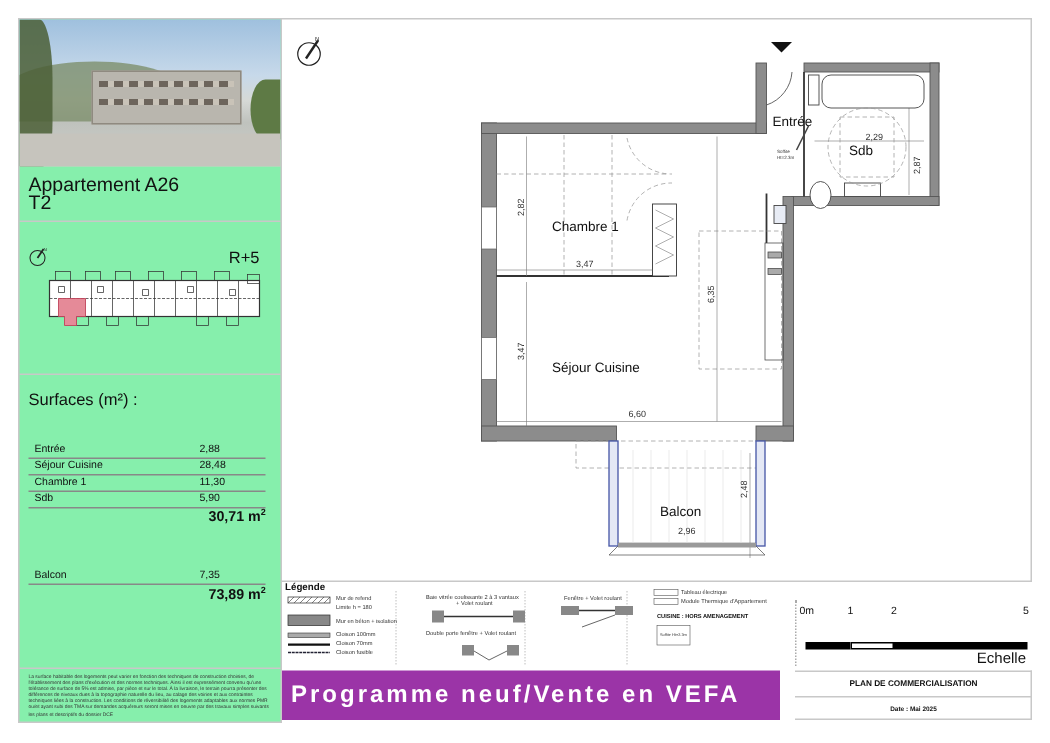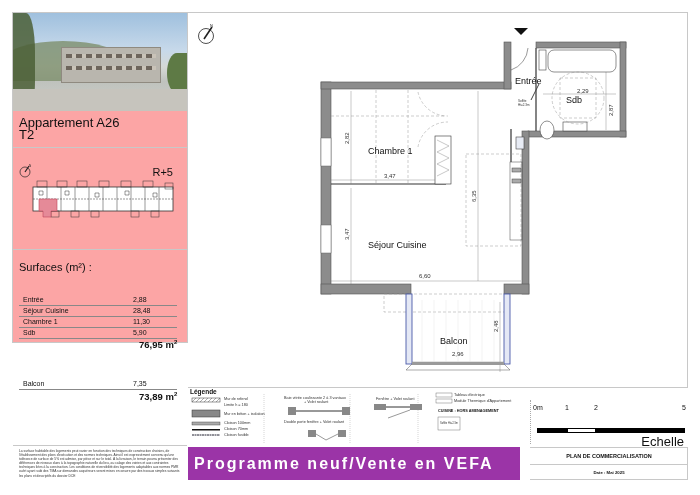--- a/index.html
+++ b/index.html
@@ -1,19 +1,19 @@
 <!DOCTYPE html>
 <html><head>
 <meta charset="utf-8">
 <style>
   * { box-sizing: border-box; margin: 0; padding: 0; }
   html, body { width: 700px; height: 495px; background: #fff; overflow: hidden; }
   body { position: relative; font-family: "Liberation Sans", sans-serif; color: #111; }
 
-  .left-panel { position: absolute; left: 12px; top: 12px; width: 176px; height: 331px; border: 1px solid #c8c8c8; background: #fca5a5; }
+  .left-panel { position: absolute; left: 12px; top: 12px; width: 176px; height: 470px; border: 1px solid #c8c8c8; background: #86efac; }
   .photo { position: absolute; left: 0; top: 0; width: 174px; height: 98px; overflow: hidden;
            background: linear-gradient(180deg,#9fc0de 0%,#c7d9ea 38%,#d6d9d6 55%,#bfc2bd 70%,#cfcfca 100%); }
   .photo .hill { position:absolute; left:-10px; top:28px; width:120px; height:40px; background:#7d8e6c; border-radius:60% 60% 0 0; opacity:.8; }
   .photo .bld { position:absolute; left:48px; top:34px; width:100px; height:36px; background:#b9b6ae; border:1px solid #8f8a80; }
   .photo .bld::before { content:""; position:absolute; left:4px; right:4px; top:6px; height:4px; background:repeating-linear-gradient(90deg,#6d655c 0 6px,#c9c3b8 6px 10px); }
   .photo .bld::after { content:""; position:absolute; left:4px; right:4px; top:18px; height:4px; background:repeating-linear-gradient(90deg,#6d655c 0 6px,#c9c3b8 6px 10px); }
   .photo .tree { position:absolute; left:0; top:0; width:22px; height:98px; background:#4b5f36; border-radius:0 40% 30% 0; opacity:.85; }
   .photo .tree2 { position:absolute; right:0; top:40px; width:20px; height:40px; background:#5e7a45; border-radius:50% 0 0 50%; }
   .photo .ground { position:absolute; left:0; right:0; bottom:0; height:22px; background:#c6c4bd; }
 
@@ -37,21 +37,21 @@
   .main-frame { position:absolute; left:188px; top:12px; width:500px; height:376px; border:1px solid #c8c8c8; border-left:none; }
   .plan-svg { position:absolute; left:188px; top:12px; }
 
   .legend { position:absolute; left:188px; top:388px; width:346px; height:56px; }
   .legend-title { position:absolute; left:2px; top:0; font-size:6.5px; font-weight:bold; }
   .lg-txt { position:absolute; font-size:3.8px; color:#333; white-space:nowrap; }
 
   .scale-box { position:absolute; left:530px; top:400px; width:158px; height:44px; border-left:1px dotted #aaa; }
   .scale-num { position:absolute; top:4px; font-size:7px; }
   .scale-bar { position:absolute; top:28px; height:5px; background:#000; }
-  .scale-echelle { position:absolute; right:4px; top:34px; font-size:13px; }
+  .scale-echelle { position:absolute; right:4px; top:34px; font-size:10px; }
 
   .banner { position:absolute; left:188px; top:447px; width:332px; height:33px; background:#9b34a7; color:#fff; font-weight:bold; font-size:16px; letter-spacing:2px; line-height:33px; padding-left:6px; white-space:nowrap; }
   .info-box { position:absolute; left:530px; top:447px; width:158px; height:33px; border:1px solid #c8c8c8; border-left:none; }
   .info-plan { position:absolute; left:0; top:0; width:158px; height:17px; border-bottom:1px solid #c8c8c8; text-align:center; font-size:5.5px; font-weight:bold; line-height:16px; }
   .info-date { position:absolute; left:0; top:17px; width:158px; height:16px; text-align:center; font-size:4.3px; font-weight:bold; line-height:16px; }
 </style>
 </head>
 <body>
 
 <div class="left-panel">
@@ -117,21 +117,21 @@
         <span class="val">28,48</span>
       </div>
     <div class="surf-row">
         <span class="lbl">Chambre 1</span>
         <span class="val">11,30</span>
       </div>
     <div class="surf-row">
         <span class="lbl">Sdb</span>
         <span class="val">5,90</span>
       </div>
-    <div class="surf-total" style="top:44px"><span>76,95 m</span><sup>2</sup></div>
+    <div class="surf-total" style="top:44px"><span>30,71 m</span><sup>2</sup></div>
     <div class="surf-row" style="position:absolute; top:84px">
         <span class="lbl">Balcon</span>
         <span class="val">7,35</span>
       </div>
     <div class="surf-total" style="top:96px"><span>73,89 m</span><sup>2</sup></div>
   </div>
 
   <div class="disclaimer">La surface habitable des logements peut varier en fonction des techniques de construction choisies, de l'établissement des plans d'exécution et des normes techniques. Ainsi il est expressément convenu qu'une tolérance de surface de 5% est admise, par pièce et sur le total. À la livraison, le terrain pourra présenter des différences de niveaux dues à la topographie naturelle du lieu, au calage des voiries et aux contraintes techniques liées à la construction. Les conditions de réversibilité des logements adaptables aux normes PMR ou/et ayant subi des TMA sur demandes acquéreurs seront mises en oeuvre par des travaux simples suivants les plans et descriptifs du dossier DCE</div>
 </div>
 

